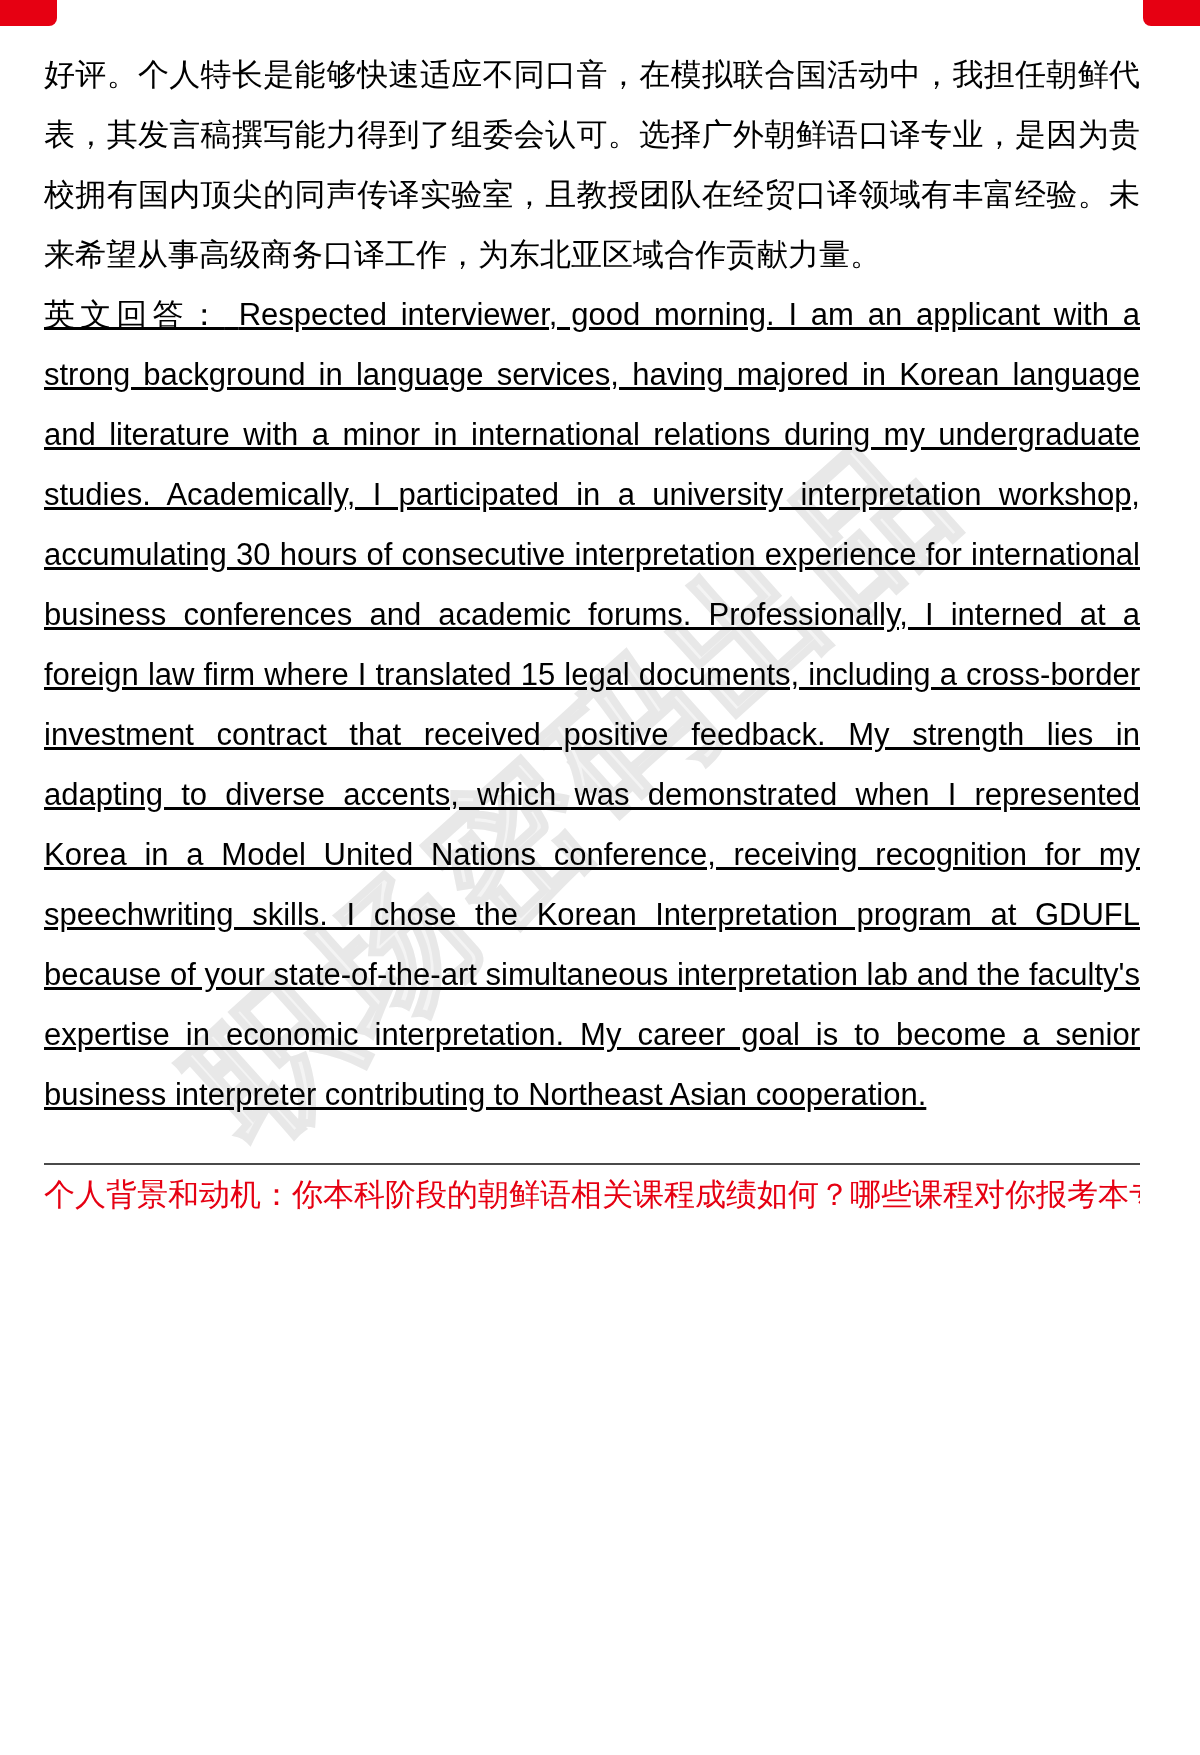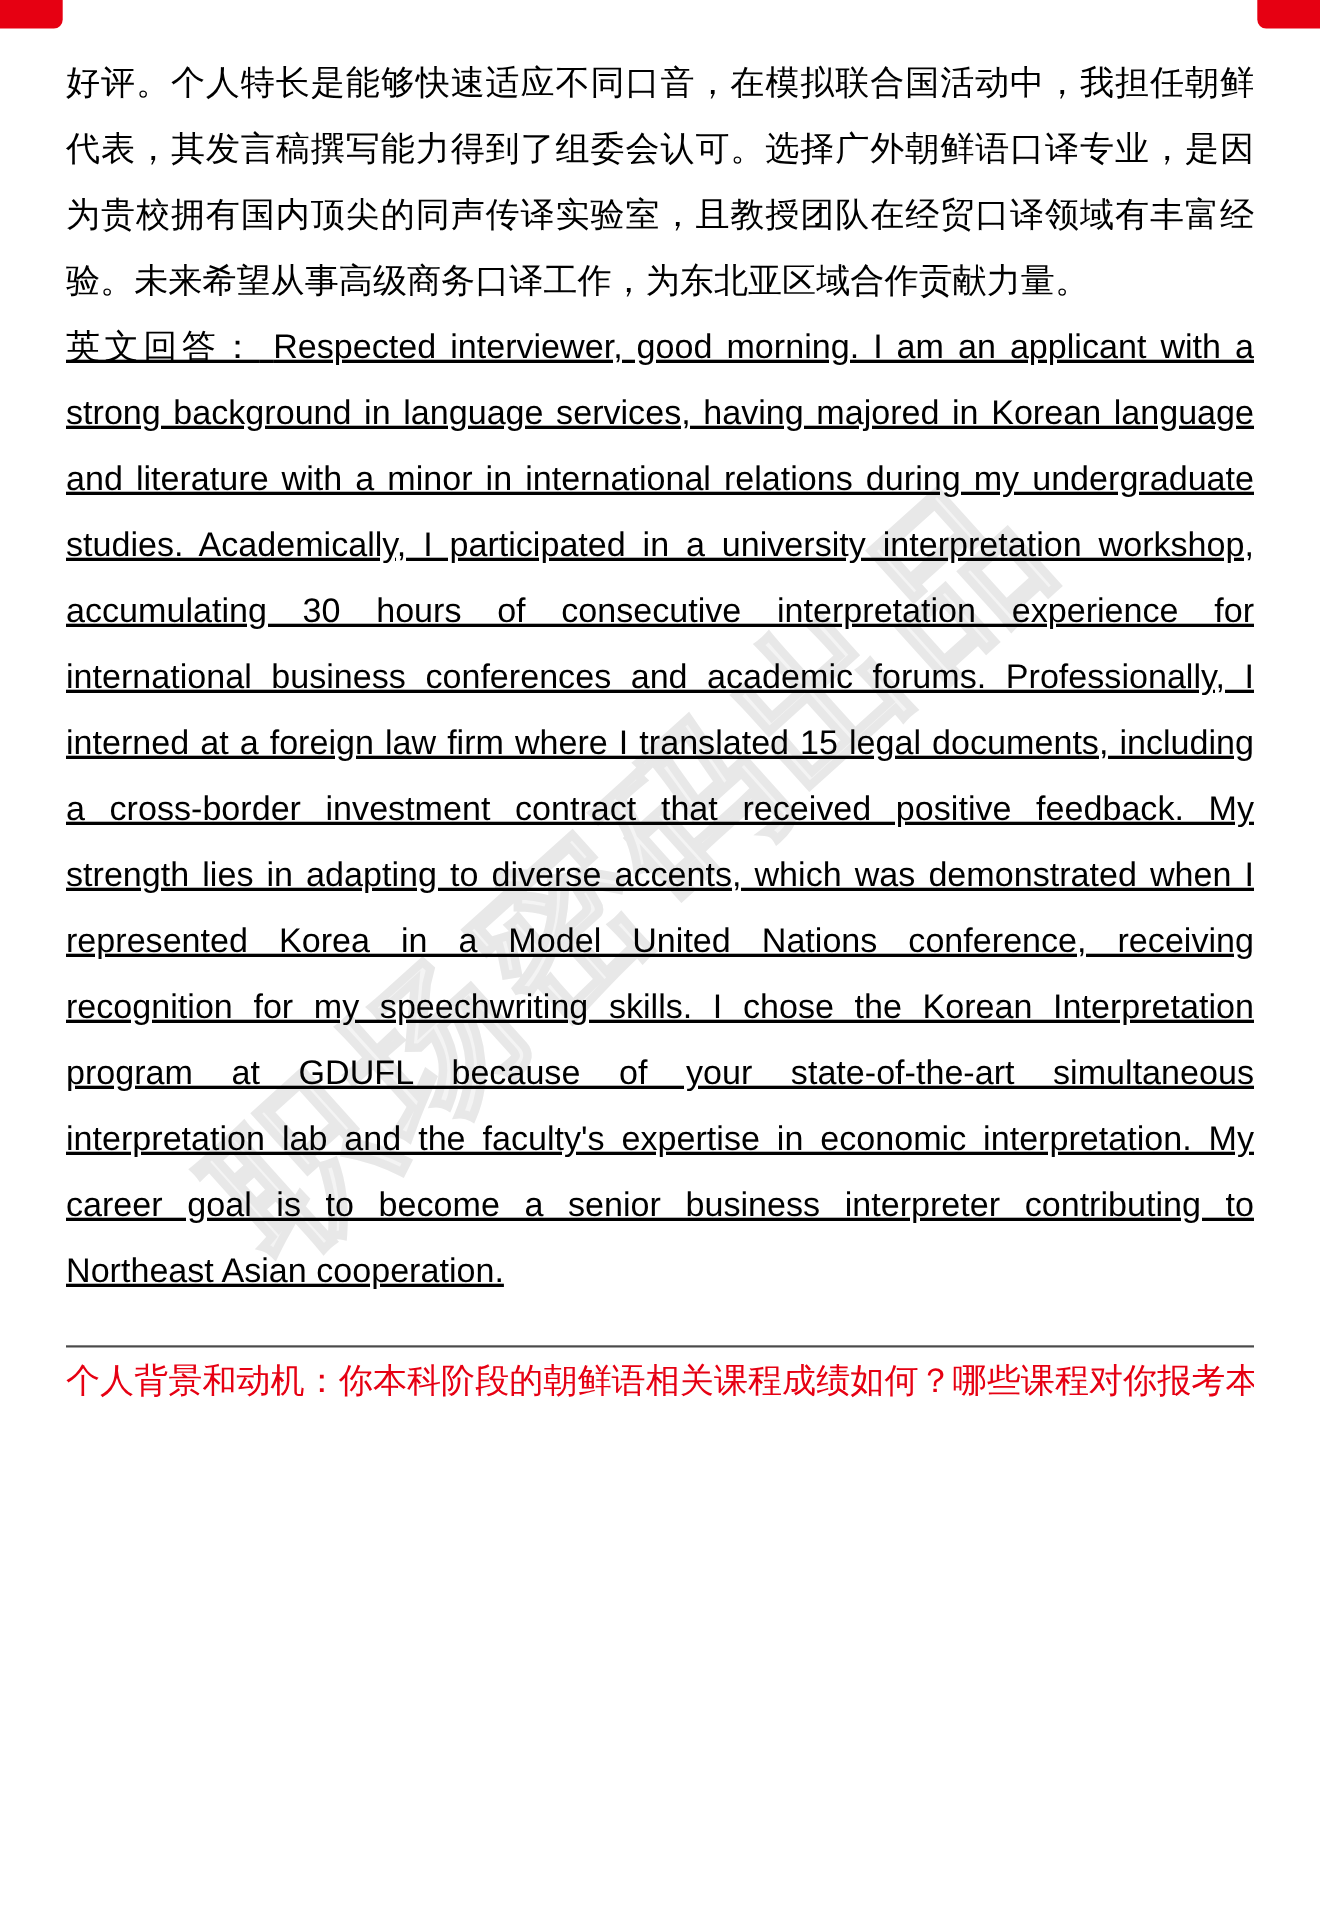--- a/index.html
+++ b/index.html
@@ -36,21 +36,21 @@
     letter-spacing: 10px;
     white-space: nowrap;
     color: #f4f4f4;
     -webkit-text-stroke: 3px #e8e8e8;
     pointer-events: none;
   }
 
   .content {
     position: relative;
     z-index: 1;
-    padding: 45px 60px 0 60px;
+    padding: 45px 60px 0 44px;
   }
   .content p {
     margin: 0;
     font-size: 31px;
     line-height: 60px;
     text-align: justify;
     font-weight: 400;
   }
   .para-en   { margin-top: 36px; text-decoration: underline; }
   .para-tips { margin-top: 36px; }

